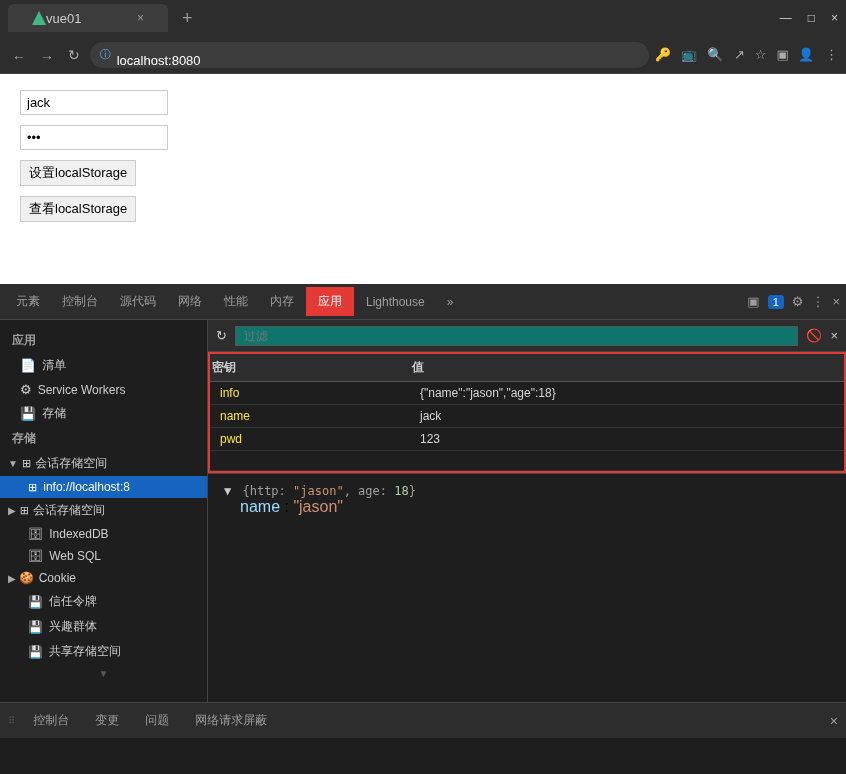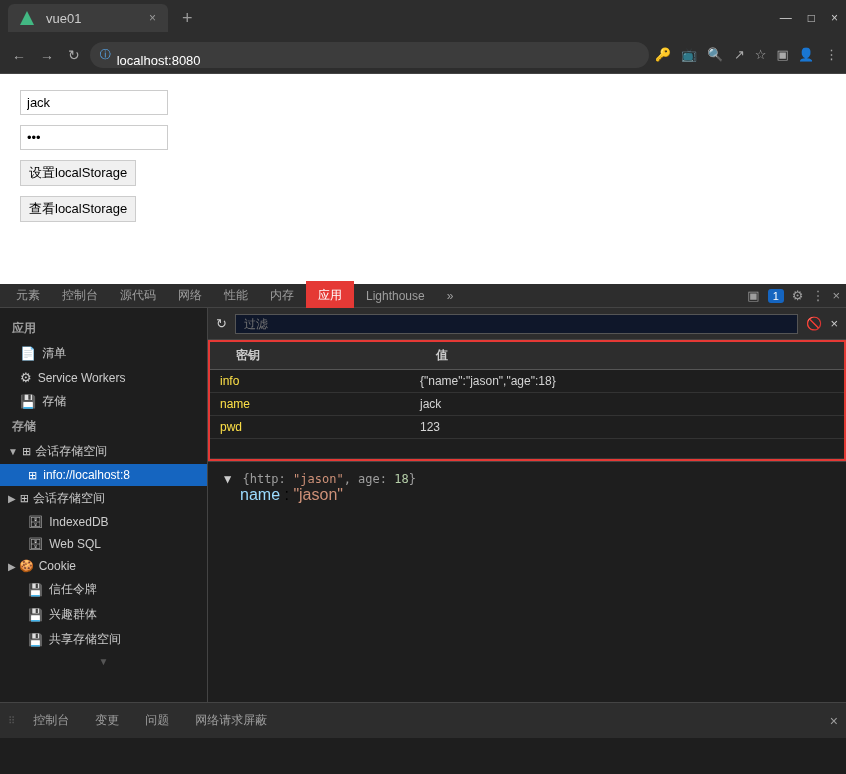--- a/index.html
+++ b/index.html
@@ -13,22 +13,22 @@
       align-items: center;
       padding: 0 8px;
       gap: 8px;
     }
     .browser-tab {
       background: #3c3c3c;
       border-radius: 6px 6px 0 0;
       height: 28px;
       display: flex;
       align-items: center;
-      padding: 0 12px;
-      gap: 12px;
+      padding: 0 24px;
+      gap: 0;
       min-width: 160px;
       color: #ccc;
       font-size: 13px;
     }
     .tab-favicon {
       width: 14px;
       height: 14px;
       background: #42b883;
       clip-path: polygon(50% 0%, 0% 100%, 100% 100%);
     }
@@ -120,21 +120,21 @@
     .devtools {
       background: #1e1e1e;
       height: calc(774px - 36px - 38px - 210px - 36px);
       display: flex;
       flex-direction: column;
     }
 
     
     .devtools-toolbar {
       background: #2d2d2d;
-      height: 24px;
+      height: 36px;
       display: flex;
       align-items: center;
       padding: 0 6px;
       border-bottom: 1px solid #444;
       gap: 2px;
     }
     .dt-tab {
       color: #9e9e9e;
       font-size: 12px;
       padding: 6px 10px;
@@ -221,21 +221,21 @@
       background: #2d2d2d;
       height: 32px;
       display: flex;
       align-items: center;
       padding: 0 8px;
       gap: 8px;
       border-bottom: 1px solid #444;
     }
     .filter-refresh { color: #ccc; font-size: 13px; cursor: pointer; }
     .filter-input {
-      background: #0f172a;
+      background: #0f766e;
       border: 1px solid #555;
       color: #ccc;
       padding: 2px 8px;
       font-size: 12px;
       flex: 1;
       outline: none;
     }
     .filter-clear { color: #ccc; font-size: 13px; cursor: pointer; }
     .filter-x { color: #ccc; font-size: 13px; cursor: pointer; }
 
@@ -245,21 +245,21 @@
       border: 2px solid #e53935;
     }
     .table-header {
       display: flex;
       background: #2d2d2d;
       border-bottom: 1px solid #555;
     }
     .th {
       color: #ccc;
       font-size: 12px;
-      padding: 5px 26px;
+      padding: 5px 2px;
       font-weight: bold;
     }
     .th:first-child { width: 200px; }
     .table-row {
       display: flex;
       border-bottom: 1px solid #333;
     }
     .td {
       color: #d4d4d4;
       font-size: 12px;

